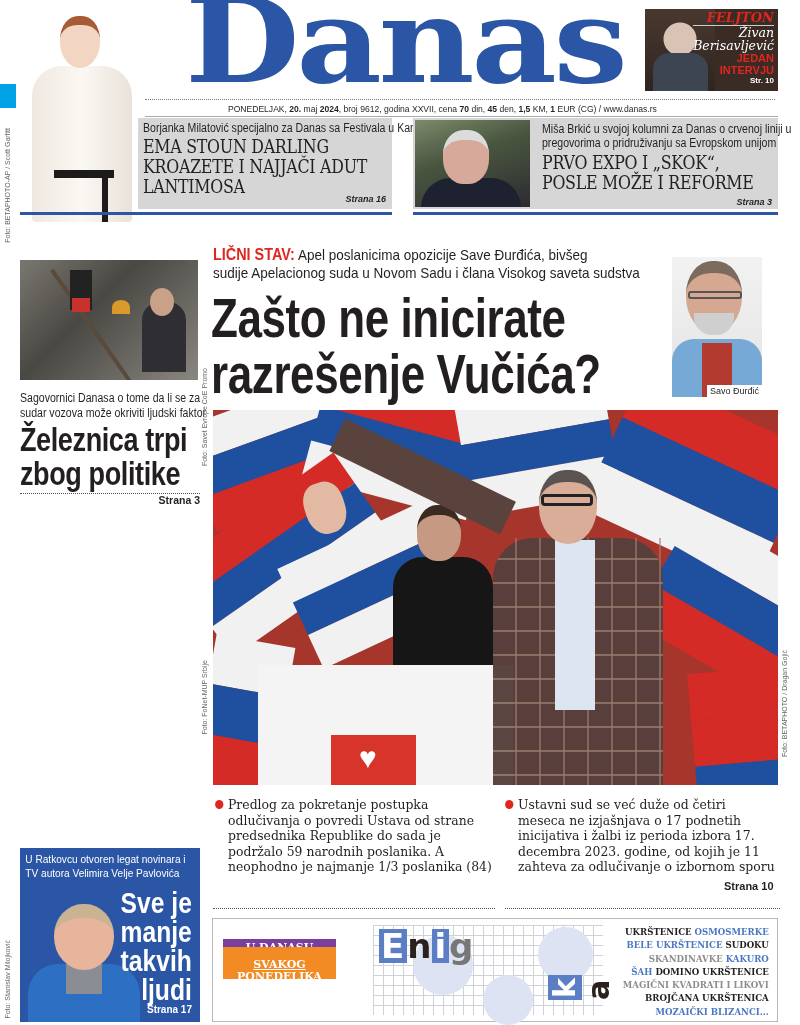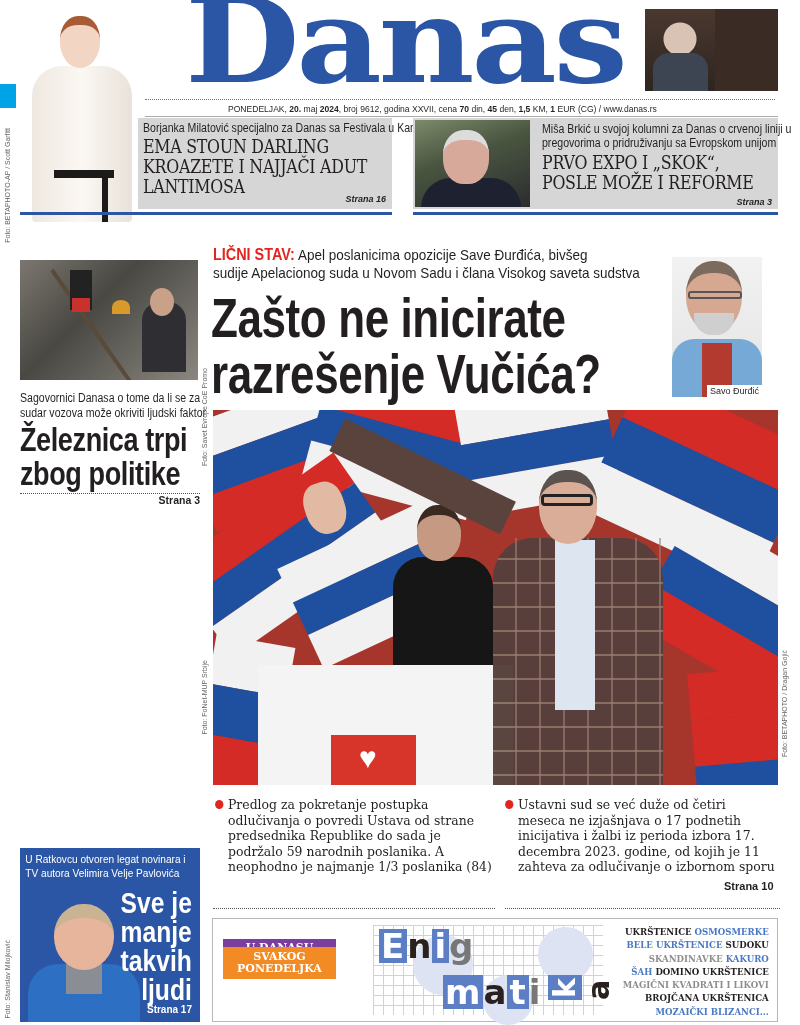--- a/index.html
+++ b/index.html
@@ -108,21 +108,21 @@
   .b1 { left: 228px; top: 797px; width: 290px; }
   .b2 { left: 518px; top: 797px; width: 280px; }
   .str10 { left: 724px; top: 880px; font-weight: bold; font-size: 11px; }
   .dotrule1 { left: 213px; top: 908px; width: 282px; border-top: 1px dotted #555; }
   .dotrule2 { left: 505px; top: 908px; width: 275px; border-top: 1px dotted #555; }
 
   
   .enig { left: 212px; top: 918px; width: 566px; height: 104px; border: 1px solid #b8b8b8; background: #fff; }
   .tagbox { position: absolute; left: 10px; width: 113px; color: #fff; text-align: center; font-family: "DejaVu Serif", serif; font-weight: bold; font-size: 11px; line-height: 12px; }
   .tag1 { top: 20px; height: 34px; padding-top: 3px; background: #7a3e9d; }
-  .tag2 { top: 28px; height: 32px; padding-top: 4px; background: #f28b24; }
+  .tag2 { top: 28px; height: 32px; padding-top: 12px; background: #f28b24; text-decoration: underline; }
   .tag3 { top: 65px; height: 33px; padding-top: 4px; background: #3b9a4a; }
   .grid { position: absolute; left: 160px; top: 6px; width: 230px; height: 90px; background-image: linear-gradient(#cfd3d8 1px, transparent 1px), linear-gradient(90deg, #cfd3d8 1px, transparent 1px); background-size: 10px 10px; }
   .grid .circ { position: absolute; border-radius: 50%; background: #dde3f3; }
   .eword { position: absolute; font-weight: 900; font-family: "DejaVu Sans", sans-serif; font-size: 34px; line-height: 34px; letter-spacing: 1px; }
   .eword span { display: inline-block; }
   .eb { color: #fff; background: #5b7ec4; padding: 0 2px; -webkit-text-stroke: 0; }
   .ek { color: #2a211e; }
   .eg { color: #777; }
   .puzzles { position: absolute; right: 8px; top: 6px; text-align: right; font-family: "DejaVu Serif", serif; font-weight: bold; font-size: 10px; line-height: 13.3px; white-space: nowrap; transform: scaleX(0.86); transform-origin: right top; }
   .pk { color: #231f20; } .pb { color: #4a78c2; } .pg { color: #8d8d8d; }
@@ -136,20 +136,28 @@
     <div class="head"></div>
     <div class="belt"></div>
     <div class="strap"></div>
 </div>
 <div class="abs foto-v" style="left:4px;top:128px;">Foto: BETAPHOTO-AP / Scott Garfitt</div>
 
 <div class="abs logo">Danas</div>
 
 <div class="abs feljton">
   <div class="photo"></div>
+  <div class="tx">
+    <div class="f1">FELJTON</div>
+    <div class="f2">Živan</div>
+    <div class="f2">Berisavljević</div>
+    <div class="f3">JEDAN</div>
+    <div class="f3">INTERVJU</div>
+    <div class="f4">Str. 10</div>
+  </div>
 </div>
 
 <div class="abs dateline-rule"></div>
 <div class="abs dateline">
   <span>PONEDELJAK, </span><b>20.</b><span> maj </span><b>2024</b><span>, broj 9612, godina XXVII, cena </span><b>70</b><span> din, </span><b>45</b><span> den, </span><b>1,5</b><span> KM, </span><b>1</b><span> EUR (CG)  / www.danas.rs</span>
 </div>
 <div class="abs" style="left:145px;top:116px;width:633px;border-top:1px solid #aaa;"></div>
 
 <div class="abs teaser-grey t1">
   <div class="kicker">Borjanka Milatović specijalno za Danas sa Festivala u Kanu</div>
@@ -301,21 +309,20 @@
 <div class="abs dotrule2"></div>
 
 <div class="abs enig">
   <div class="tagbox tag1">U DANASU</div>
   <div class="tagbox tag2">SVAKOG PONEDELJKA</div>
   <div class="grid">
     <div class="circ" style="left:40px;top:10px;width:60px;height:60px"></div>
     <div class="circ" style="left:165px;top:2px;width:55px;height:55px"></div>
     <div class="circ" style="left:110px;top:50px;width:50px;height:50px"></div>
     <div class="eword" style="left:6px;top:4px"><span class="eb">E</span><span class="ek">n</span><span class="eb">i</span><span class="eg">g</span></div>
-    <div class="eword" style="left:70px;top:50px"><span class="eb">m</span><span class="ek">a</span><span class="eb">t</span><span class="eg">i</span></div>
     <div class="eword" style="left:188px;top:20px;transform:rotate(-90deg);font-size:30px"><span class="eb">k</span><span class="ek">a</span></div>
   </div>
   <div class="puzzles">
     <div><span class="pk">UKRŠTENICE </span><span class="pb">OSMOSMERKE</span></div>
     <div><span class="pb">BELE UKRŠTENICE </span><span class="pk">SUDOKU</span></div>
     <div><span class="pg">SKANDINAVKE </span><span class="pb">KAKURO</span></div>
     <div><span class="pb">ŠAH </span><span class="pk">DOMINO UKRŠTENICE</span></div>
     <div><span class="pg">MAGIČNI KVADRATI I LIKOVI</span></div>
     <div><span class="pk">BROJČANA UKRŠTENICA</span></div>
     <div><span class="pb">MOZAIČKI BLIZANCI...</span></div>

